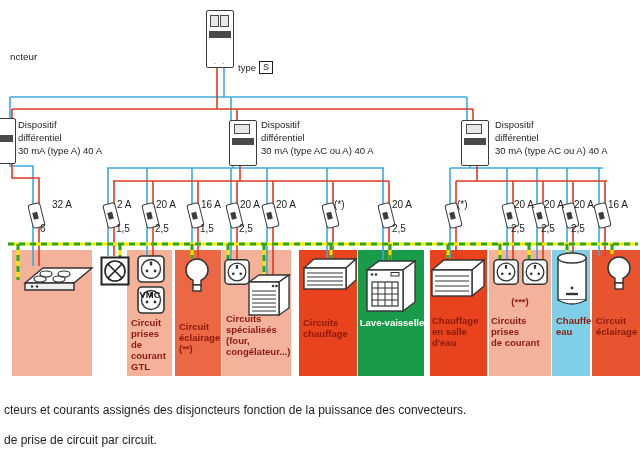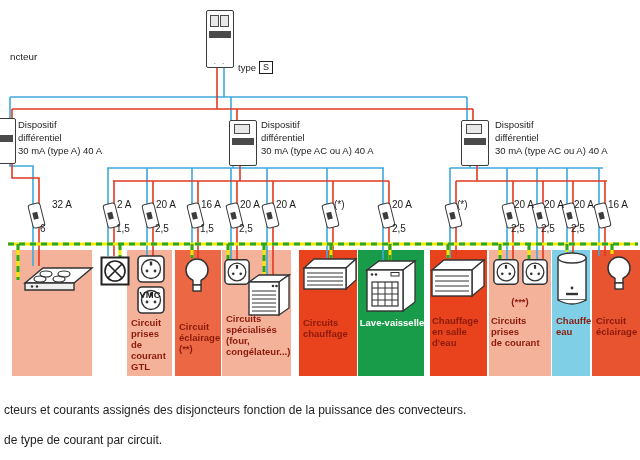--- a/index.html
+++ b/index.html
@@ -309,15 +309,15 @@
 en salle d'eau</div>
   <div class="note3 c-dark" style="left:489px;top:296px;width:62px;text-align:center;">(***)</div>
   <div class="boxlabel c-dark" style="left:491px;top:316px;width:60px;">Circuits prises
 de courant</div>
   <div class="boxlabel c-dark" style="left:556px;top:316px;width:34px;">Chauffe
 eau</div>
   <div class="boxlabel c-dark" style="left:596px;top:316px;width:44px;">Circuit
 éclairage</div>
 
   <div class="footer-line" style="top:403px;">cteurs et courants assignés des disjoncteurs fonction de la puissance des convecteurs.</div>
-  <div class="footer-line" style="top:433px;">de type de courant par circuit.</div>
+  <div class="footer-line" style="top:433px;">de prise de circuit par circuit.</div>
 
 </div>
 
 </body></html>

